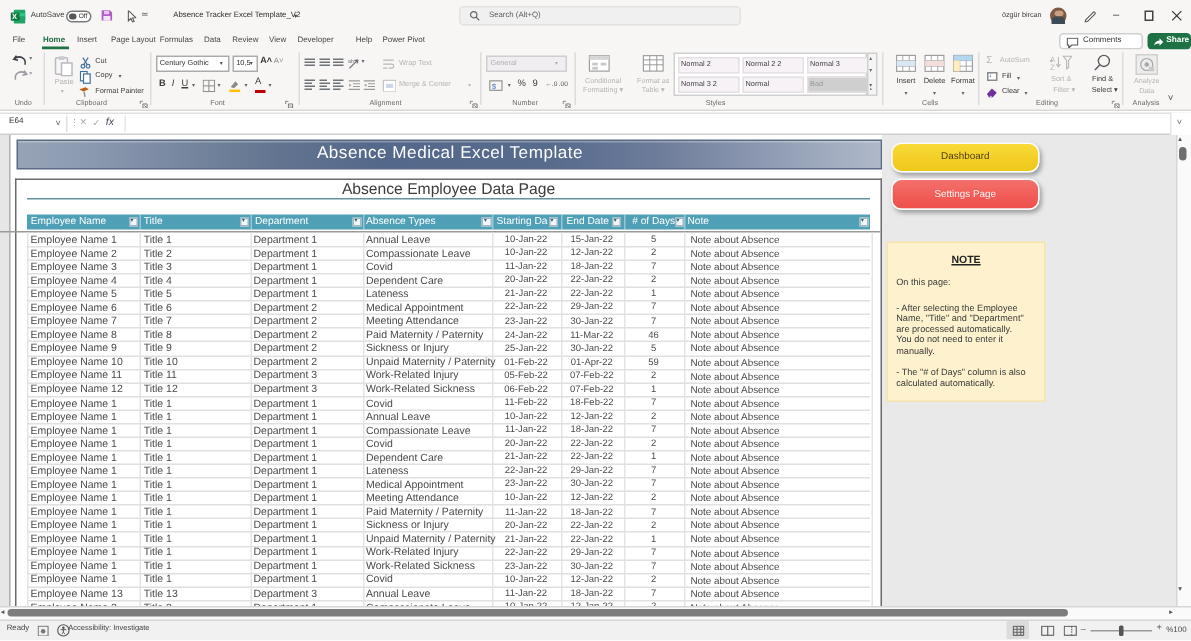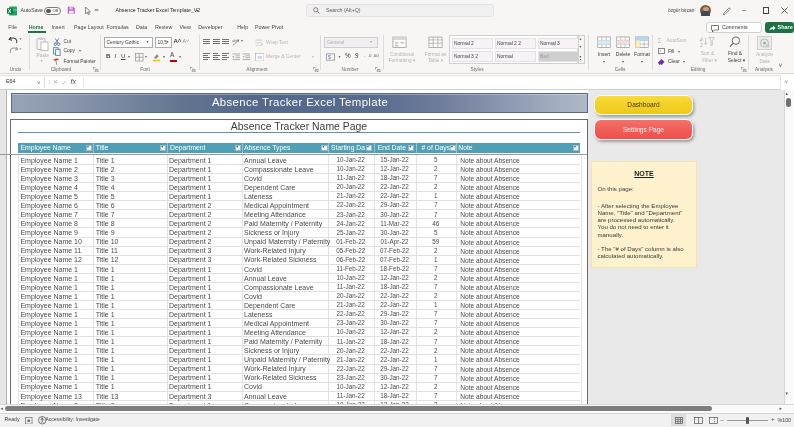--- a/index.html
+++ b/index.html
@@ -330,23 +330,23 @@
 <div class="t" style="left:53px;top:78.7px;font-size:6px;color:#aaa;">✕</div>
 <div class="t" style="left:61.5px;top:78.5px;font-size:6.4px;color:#aaa;">✓</div>
 <div class="t" style="left:70.5px;top:77.8px;font-size:7px;color:#454d58;font-style:italic;">fx</div>
 <div class="ab" style="left:83px;top:76.5px;width:1px;height:11px;background:#e8e8e8;"></div>
 <div class="ab" style="left:779.5px;top:74.5px;width:14.5px;height:15px;background:#fff;border-left:1px solid #e4e4e4;"></div>
 <div class="t" style="left:784.5px;top:78.5px;font-size:6px;color:#666;">˅</div>
 <div class="ab" style="left:0px;top:89.5px;width:780px;height:314.5px;background:#fff;"></div>
 <div class="ab" style="left:588px;top:89.5px;width:195.5px;height:314.5px;background:#e9e9e9;"></div>
 <div class="ab" style="left:0px;top:89.5px;width:6.5px;height:314.5px;background:#e6e6e6;border-right:1px solid #b2b2b2;"></div>
 <div class="ab" style="left:11px;top:93px;width:577px;height:19.5px;background:linear-gradient(90deg,#96a3b7 0%,#8c9ab0 8%,#62748f 30%,#54688b 42%,#576b8d 62%,#6d7c9a 74%,#8a96af 85%,#a3aec1 95%,#aeb8c9 100%);border:1px solid #5a6a85;box-shadow:inset 0 1px 0 rgba(255,255,255,0.3);"></div>
-<div class="t" style="left:300px;top:96.2px;transform:translateX(-50%);font-size:11.4px;color:#fdfdfd;letter-spacing:0.35px;">Absence Tracker Excel Template</div>
+<div class="t" style="left:300px;top:96.2px;transform:translateX(-50%);font-size:11.4px;color:#fdfdfd;letter-spacing:0.35px;">Absence Medical Excel Template</div>
 <div class="ab" style="left:10px;top:118.5px;width:577.5px;height:285.5px;background:#fff;border:1px solid #6b6b6b;border-bottom:none;"></div>
-<div class="t" style="left:299px;top:120.5px;transform:translateX(-50%);font-size:10.45px;color:#3c3c3c;">Absence Tracker Name Page</div>
+<div class="t" style="left:299px;top:120.5px;transform:translateX(-50%);font-size:10.45px;color:#3c3c3c;">Absence Employee Data Page</div>
 <div class="ab" style="left:18px;top:132.2px;width:562px;height:1.3px;background:#66929f;"></div>
 <div class="ab" style="left:0px;top:154.3px;width:587px;height:1px;background:#9a9a9a;"></div>
 <div class="ab" style="left:17.6px;top:142.6px;width:562.9px;height:10.1px;background:#4fa0b7;"></div>
 <div class="ab" style="left:93.0px;top:142.6px;width:0.7px;height:10.1px;background:rgba(255,255,255,0.4);"></div>
 <div class="ab" style="left:166.5px;top:142.6px;width:0.7px;height:10.1px;background:rgba(255,255,255,0.4);"></div>
 <div class="ab" style="left:241.5px;top:142.6px;width:0.7px;height:10.1px;background:rgba(255,255,255,0.4);"></div>
 <div class="ab" style="left:328.0px;top:142.6px;width:0.7px;height:10.1px;background:rgba(255,255,255,0.4);"></div>
 <div class="ab" style="left:373.5px;top:142.6px;width:0.7px;height:10.1px;background:rgba(255,255,255,0.4);"></div>
 <div class="ab" style="left:415.5px;top:142.6px;width:0.7px;height:10.1px;background:rgba(255,255,255,0.4);"></div>
 <div class="ab" style="left:456.0px;top:142.6px;width:0.7px;height:10.1px;background:rgba(255,255,255,0.4);"></div>

